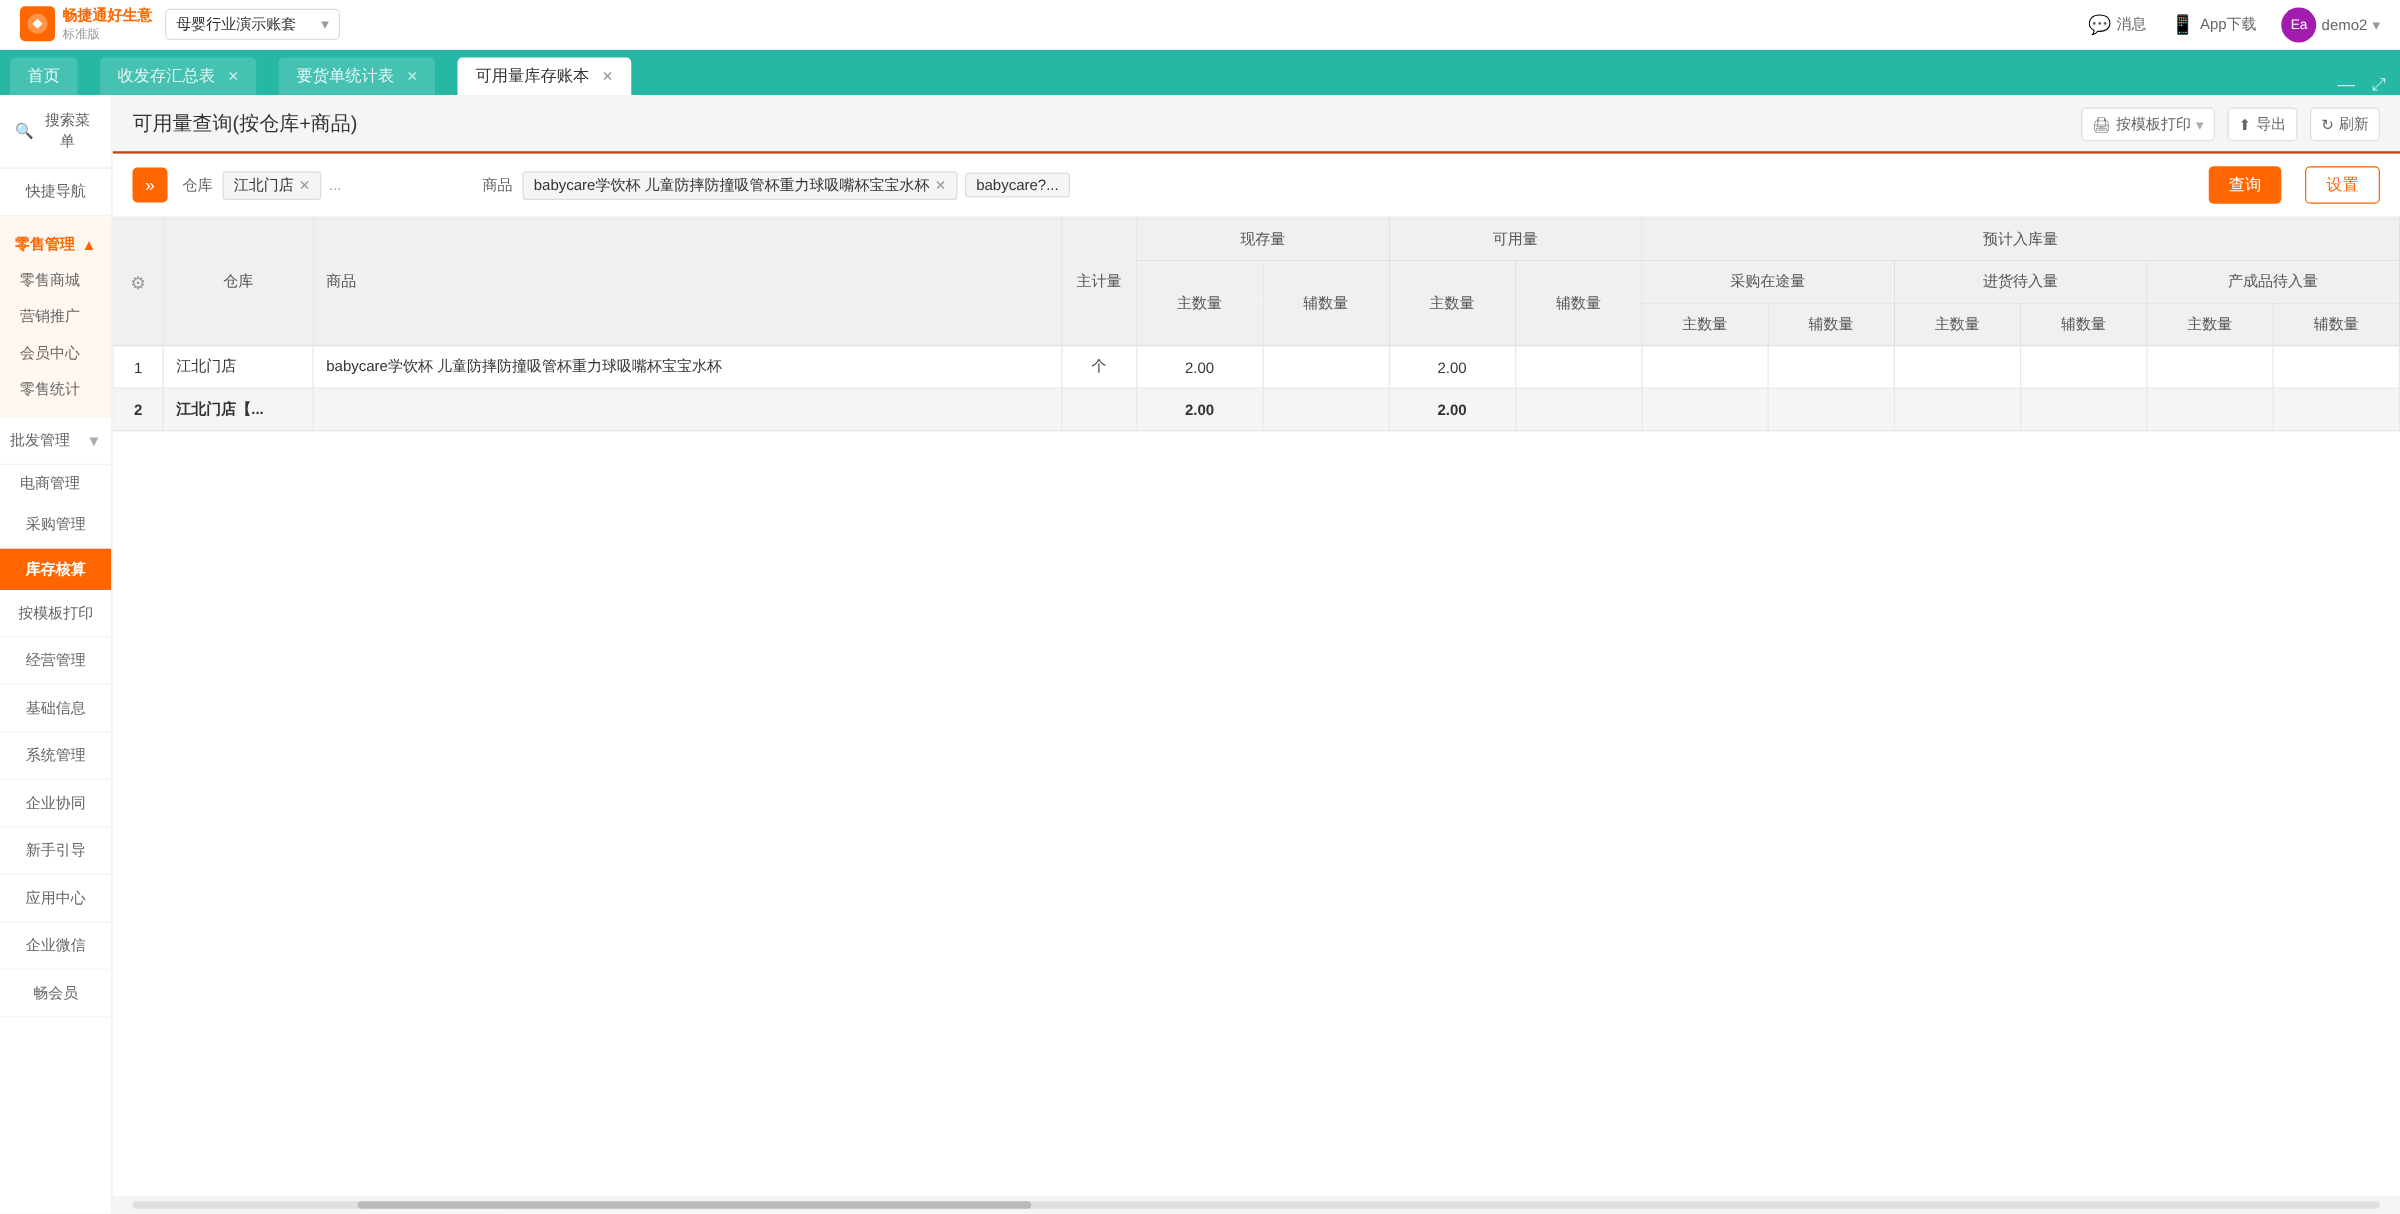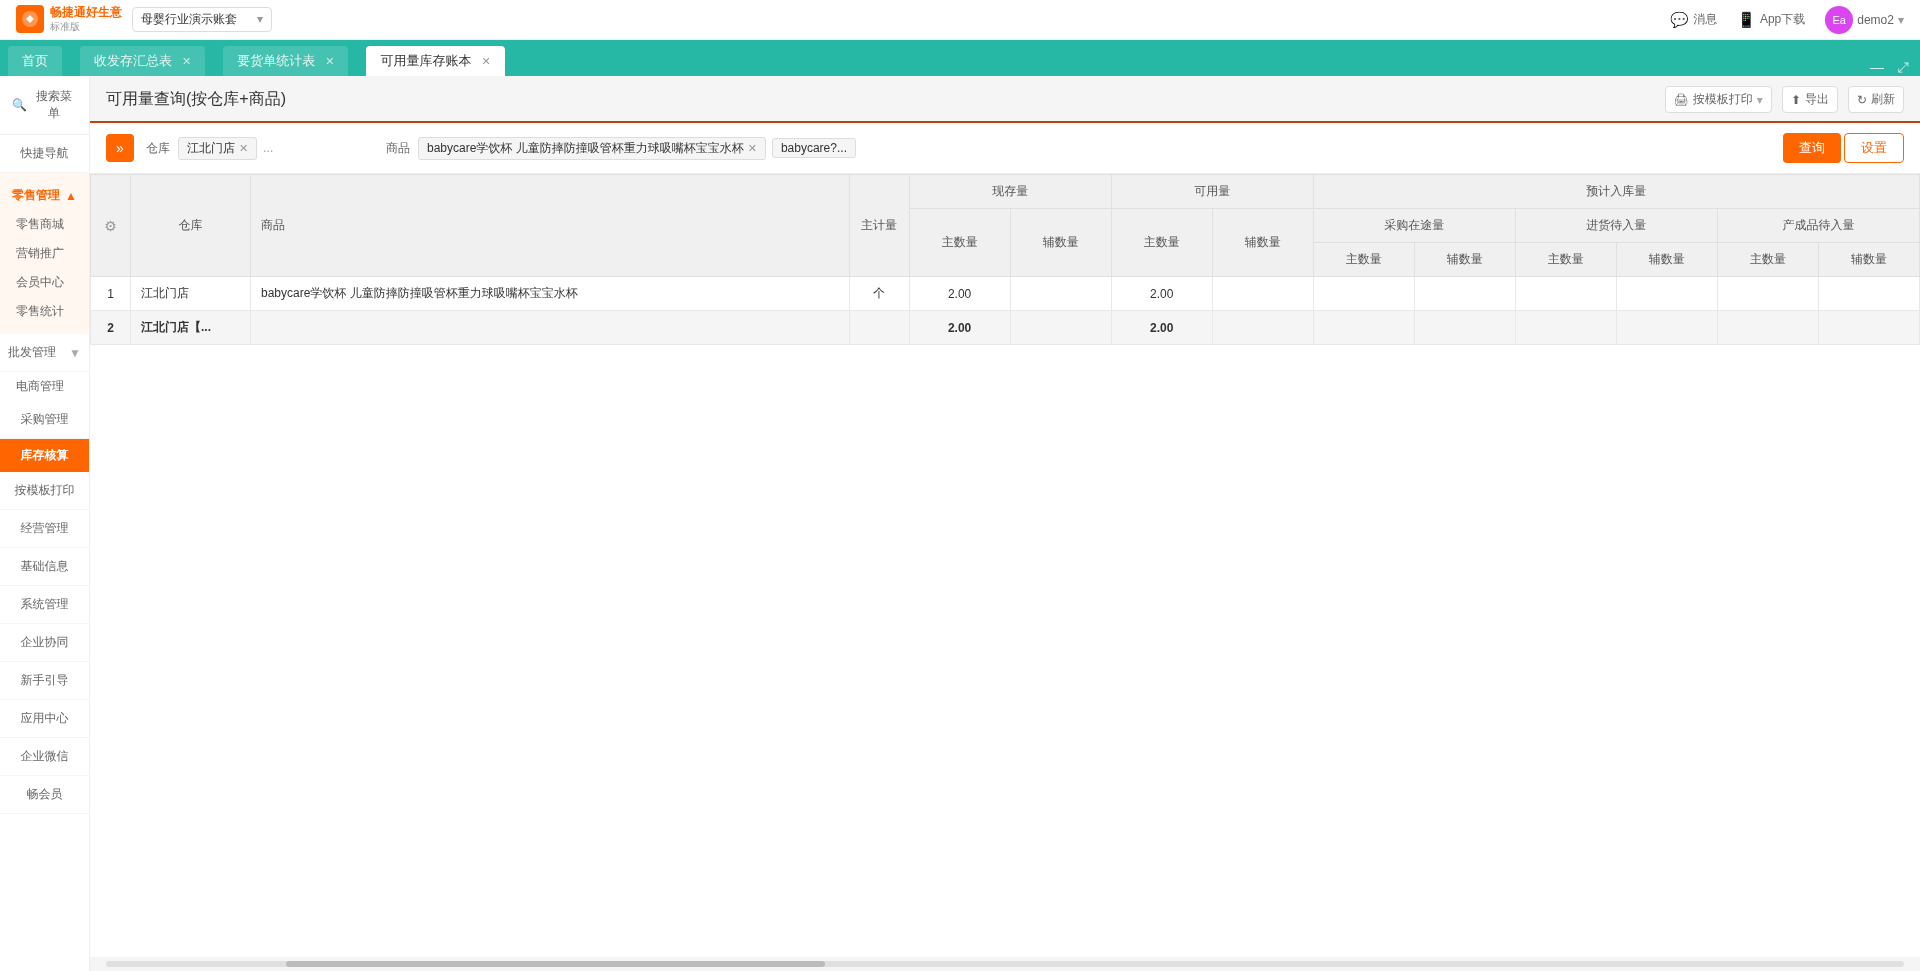--- a/index.html
+++ b/index.html
@@ -8,21 +8,21 @@
     
     .top-bar { height: 40px; background: #fff; display: flex; align-items: center; justify-content: space-between; padding: 0 16px; border-bottom: 1px solid #eee; }
     .top-bar-left { display: flex; align-items: center; gap: 10px; }
     .logo-area { display: flex; align-items: center; gap: 6px; }
     .logo-icon { width: 28px; height: 28px; background: #ff6600; border-radius: 4px; display: flex; align-items: center; justify-content: center; color: white; font-size: 10px; font-weight: bold; }
     .logo-text { font-size: 12px; color: #ff6600; font-weight: bold; line-height: 1.2; }
     .logo-sub { font-size: 10px; color: #999; }
     .industry-select { display: flex; align-items: center; gap: 4px; border: 1px solid #ddd; border-radius: 4px; padding: 3px 8px; font-size: 12px; color: #333; background: #fff; cursor: pointer; min-width: 140px; }
     .top-bar-right { display: flex; align-items: center; gap: 20px; }
     .top-right-item { display: flex; align-items: center; gap: 4px; font-size: 12px; color: #666; cursor: pointer; }
-    .avatar { width: 28px; height: 28px; border-radius: 50%; background: #d946ef; display: flex; align-items: center; justify-content: center; color: white; font-size: 11px; }
+    .avatar { width: 28px; height: 28px; border-radius: 50%; background: #a21caf; display: flex; align-items: center; justify-content: center; color: white; font-size: 11px; }
 
     
     .nav-tabs { height: 36px; background: #26b8a5; display: flex; align-items: flex-end; padding: 0 8px; gap: 18px; }
     .nav-tab { height: 30px; padding: 0 14px; display: flex; align-items: center; gap: 6px; font-size: 13px; color: rgba(255,255,255,0.85); background: rgba(255,255,255,0.15); border-radius: 4px 4px 0 0; cursor: pointer; white-space: nowrap; }
     .nav-tab.active { background: #fff; color: #333; border-radius: 4px 4px 0 0; }
     .nav-tab .close { font-size: 11px; color: rgba(255,255,255,0.7); cursor: pointer; margin-left: 4px; }
     .nav-tab.active .close { color: #999; }
     .nav-tab-home { color: rgba(255,255,255,0.9); }
     .window-controls { margin-left: auto; display: flex; align-items: center; gap: 8px; }
     .window-btn { width: 18px; height: 18px; display: flex; align-items: center; justify-content: center; color: rgba(255,255,255,0.8); cursor: pointer; font-size: 14px; }
@@ -50,21 +50,21 @@
 
     
     .filter-area { background: #fff; padding: 10px 16px; border-bottom: 1px solid #eee; display: flex; align-items: center; gap: 12px; }
     .filter-toggle { width: 28px; height: 28px; background: #ff6600; color: white; display: flex; align-items: center; justify-content: center; border-radius: 4px; cursor: pointer; font-size: 14px; }
     .filter-row { display: flex; align-items: center; gap: 8px; flex: 1; }
     .filter-label { font-size: 12px; color: #666; white-space: nowrap; }
     .filter-tags { display: flex; align-items: center; gap: 6px; flex-wrap: wrap; min-width: 200px; }
     .filter-tag { background: #f5f5f5; border: 1px solid #ddd; border-radius: 3px; padding: 2px 8px; font-size: 12px; color: #333; display: flex; align-items: center; gap: 4px; }
     .filter-tag .tag-close { color: #999; cursor: pointer; font-size: 11px; }
     .filter-more { color: #999; font-size: 12px; cursor: pointer; }
-    .filter-actions { display: flex; gap: 3px; margin-left: auto; }
+    .filter-actions { display: flex; gap: 19px; margin-left: auto; }
     .btn-query { background: #ff6600; color: white; border: none; border-radius: 4px; padding: 5px 16px; font-size: 13px; cursor: pointer; }
     .btn-setting { background: #fff; color: #ff6600; border: 1px solid #ff6600; border-radius: 4px; padding: 5px 16px; font-size: 13px; cursor: pointer; }
 
     
     .table-container { flex: 1; overflow: auto; background: #fff; margin: 0; position: relative; }
     table { width: 100%; border-collapse: collapse; font-size: 12px; }
     thead { position: sticky; top: 0; z-index: 10; }
     th { background: #f0f0f0; padding: 8px 10px; text-align: center; font-weight: normal; color: #555; border: 1px solid #e0e0e0; white-space: nowrap; }
     td { padding: 8px 10px; text-align: center; border: 1px solid #e8e8e8; color: #333; }
     tr:nth-child(even) { background: #fafafa; }

